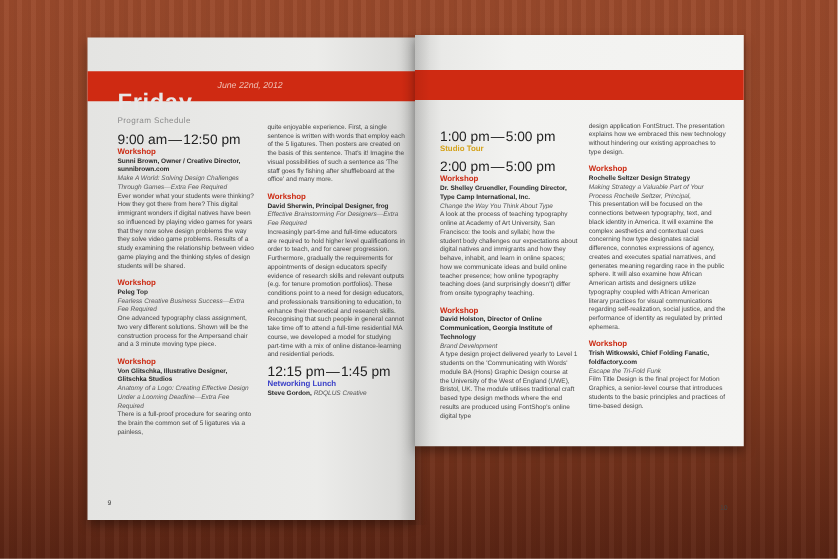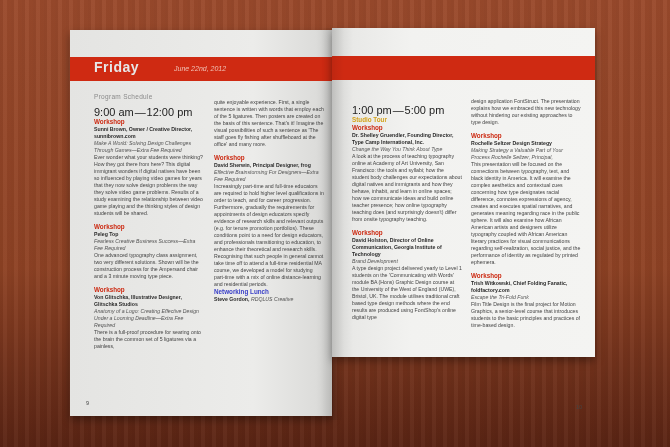--- a/index.html
+++ b/index.html
@@ -22,22 +22,22 @@
   .page.right {
     left: 262px; width: 263px; height: 329px;
     background: linear-gradient(90deg, #cfcfcd 0%, #e9e9e7 8%, #f2f2f0 30%, #f4f4f2 100%);
   }
   .band {
     position: absolute; left: 0; width: 100%; top: 27px; height: 24px;
     background: #cf2a12;
   }
   .page.right .band { top: 28px; height: 24px; }
   .day-title {
-    position: absolute; left: 24px; top: 29px; color: #e7e7e7;
-    font-weight: bold; font-size: 14px; letter-spacing: 0.5px;
+    position: absolute; left: 24px; top: 42px; color: #e7e7e7;
+    font-weight: bold; font-size: 19px; letter-spacing: 0.5px;
   }
   .day-date {
     position: absolute; left: 104px; top: 35px; color: #f0c0b4;
     font-style: italic; font-size: 7px;
   }
   .subtitle { position: absolute; left: 24px; top: 63px; font-size: 6.5px; color: #8a8a8a; letter-spacing: 0.3px; }
   .col { position: absolute; width: 110px; font-size: 5.2px; line-height: 7px; color: #3b3b3b; }
   .time { font-size: 11px; line-height: 12px; color: #222; margin-top: 0; }
   .time.small { margin-top: 4px; }
   .cat { font-weight: bold; font-size: 6.3px; line-height: 8px; color: #cc2a12; margin-top: 6px; }
@@ -59,21 +59,21 @@
 
 <div class="booklet">
 
   <div class="page left">
     <div class="band"></div>
     <div class="day-title">Friday</div>
     <div class="day-date">June 22nd, 2012</div>
     <div class="subtitle">Program Schedule</div>
 
     <div class="col" style="left:24px; top:76px;">
-      <div class="time">9:00 am — 12:00 pm</div>
+      <div class="time">9:00 am — 12:50 pm</div>
 
       <div>
         <div class="cat first">Workshop</div>
         <div class="who">Sunni Brown, Owner / Creative Director, sunnibrown.com</div>
         <div class="ttl">Make A World: Solving Design Challenges Through Games—Extra Fee Required</div>
         <div class="desc">Ever wonder what your students were thinking? How they got there from here? This digital immigrant wonders if digital natives have been so influenced by playing video games for years that they now solve design problems the way they solve video game problems. Results of a study examining the relationship between video game playing and the thinking styles of design students will be shared.</div>
       </div>
 
       <div>
         <div class="cat">Workshop</div>
@@ -94,36 +94,38 @@
       <div class="desc">quite enjoyable experience. First, a single sentence is written with words that employ each of the 5 ligatures. Then posters are created on the basis of this sentence. That's it! Imagine the visual possibilities of such a sentence as 'The staff goes fly fishing after shuffleboard at the office' and many more.</div>
 
       <div>
         <div class="cat">Workshop</div>
         <div class="who">David Sherwin, Principal Designer, frog</div>
         <div class="ttl">Effective Brainstorming For Designers—Extra Fee Required</div>
         <div class="desc">Increasingly part-time and full-time educators are required to hold higher level qualifications in order to teach, and for career progression. Furthermore, gradually the requirements for appointments of design educators specify evidence of research skills and relevant outputs (e.g. for tenure promotion portfolios). These conditions point to a need for design educators, and professionals transitioning to education, to enhance their theoretical and research skills. Recognising that such people in general cannot take time off to attend a full-time residential MA course, we developed a model for studying part-time with a mix of online distance-learning and residential periods.</div>
       </div>
 
       <div>
+        <div class="time small">12:15 pm — 1:45 pm</div>
         <div class="cat lunch">Networking Lunch</div>
         <div><span class="who">Steve Gordon, </span><span class="ttl">RDQLUS Creative</span></div>
       </div>
     </div>
 
     <div class="pnum" style="left:16px; top:370px;">9</div>
   </div>
 
   <div class="page right">
     <div class="band"></div>
 
     <div class="col" style="left:20px; top:76px;">
       <div>
         <div class="time">1:00 pm — 5:00 pm</div>
         <div class="cat tour">Studio Tour</div>
       </div>
+      <div class="time small">2:00 pm — 5:00 pm</div>
 
       <div>
         <div class="cat first">Workshop</div>
         <div class="who">Dr. Shelley Gruendler, Founding Director, Type Camp International, Inc.</div>
         <div class="ttl">Change the Way You Think About Type</div>
         <div class="desc">A look at the process of teaching typography online at Academy of Art University, San Francisco: the tools and syllabi; how the student body challenges our expectations about digital natives and immigrants and how they behave, inhabit, and learn in online spaces; how we communicate ideas and build online teacher presence; how online typography teaching does (and surprisingly doesn't) differ from onsite typography teaching.</div>
       </div>
 
       <div>
         <div class="cat">Workshop</div>

